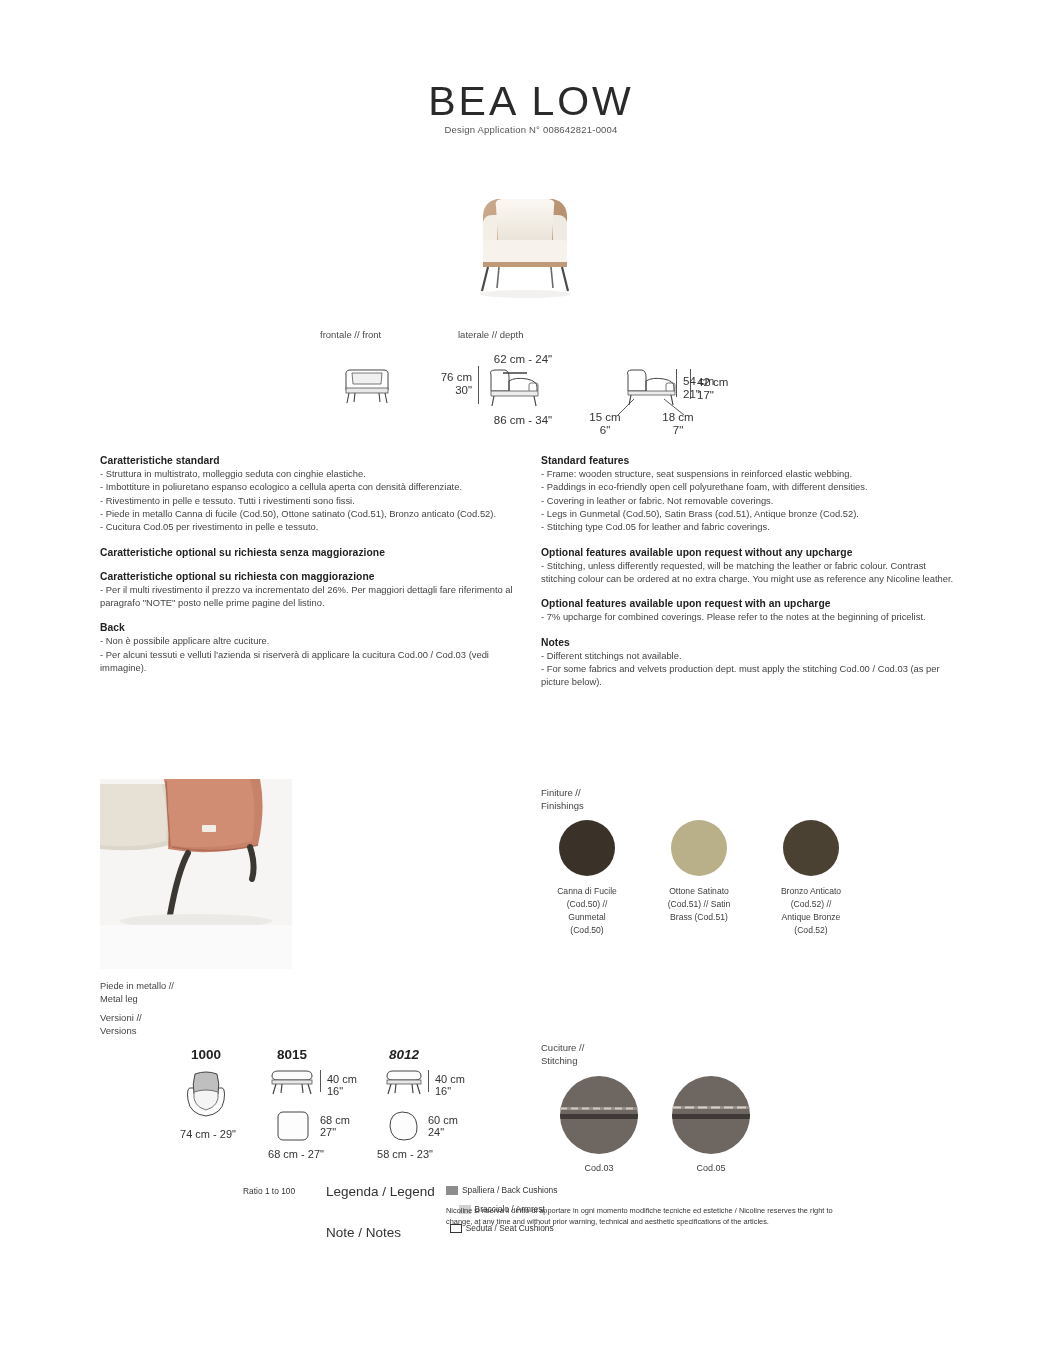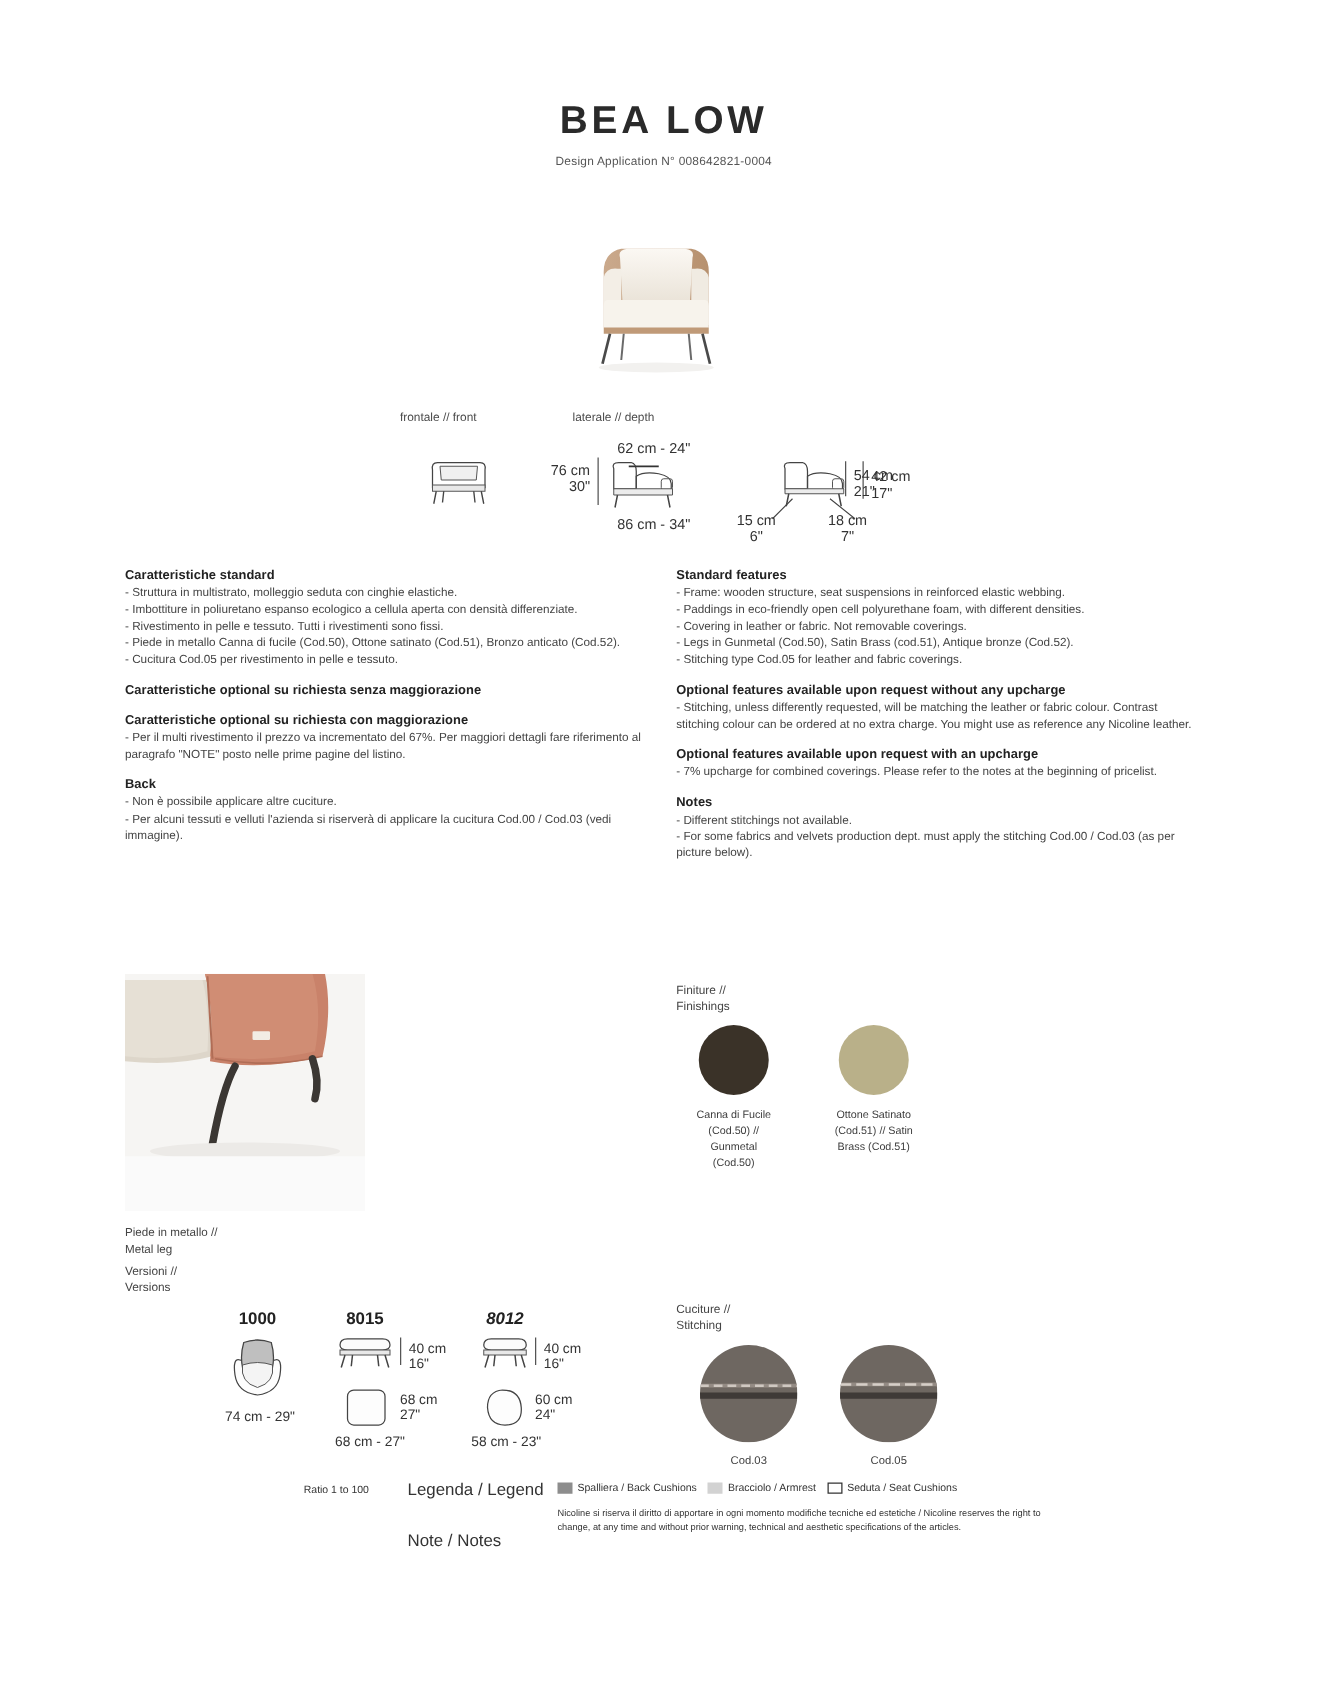--- a/index.html
+++ b/index.html
@@ -9,21 +9,21 @@
     font-family: "Liberation Sans", sans-serif;
     color: #2b2b2b;
     overflow: hidden;
   }
   .page { position: relative; width: 1062px; height: 1360px; }
 
   
   .title {
     position: absolute; left: 0; right: 0; top: 78px;
     text-align: center;
-    font-size: 31px; font-weight: 700; letter-spacing: 3px;
+    font-size: 41px; font-weight: 400; letter-spacing: 3px;
     color: #2a2a2a;
   }
   .subtitle {
     position: absolute; left: 0; right: 0; top: 124px;
     text-align: center;
     font-size: 9.5px; letter-spacing: .2px; color: #555;
   }
 
   
   .hero { position: absolute; left: 452px; top: 176px; width: 146px; height: 130px; }
@@ -62,21 +62,21 @@
   .ver-dim  { position: absolute; font-size: 11px; color: #333; line-height: 1.12; }
 
   
   .stitch-item { width: 108px; text-align: center; }
   .stitch-dot { width: 78px; height: 78px; border-radius: 50%; margin: 0 auto 9px; overflow: hidden; }
   .stitch-cap { font-size: 9px; color: #3d3d3d; }
 
   
   .ratio { position: absolute; left: 243px; top: 1186px; font-size: 8.4px; color: #333; }
   .legend-title { position: absolute; left: 326px; font-size: 13.5px; color: #333; font-weight: 400; }
-  .legend-items { position: absolute; left: 446px; top: 1185px; display: flex; align-items: center; gap: 9px; }
+  .legend-items { position: absolute; left: 446px; top: 1185px; display: flex; align-items: center; gap: 9px; flex-direction: column; }
   .leg { display: flex; align-items: center; gap: 4px; font-size: 8.4px; color: #333; }
   .leg-box { width: 12px; height: 9px; display: inline-block; }
   .footnote { position: absolute; left: 446px; top: 1205px; width: 412px;
               font-size: 7.4px; line-height: 1.5; color: #333; }
 </style>
 </head>
 <body>
 
 <div class="page">
 
@@ -168,21 +168,21 @@
 
   <div class="col left">
     <h3>Caratteristiche standard</h3>
     <p style="white-space:pre-line">- Struttura in multistrato, molleggio seduta con cinghie elastiche.
 - Imbottiture in poliuretano espanso ecologico a cellula aperta con densità differenziate.
 - Rivestimento in pelle e tessuto. Tutti i rivestimenti sono fissi.
 - Piede in metallo Canna di fucile (Cod.50), Ottone satinato (Cod.51), Bronzo anticato (Cod.52).
 - Cucitura Cod.05 per rivestimento in pelle e tessuto.</p>
     <h3>Caratteristiche optional su richiesta senza maggiorazione</h3>
     <h3>Caratteristiche optional su richiesta con maggiorazione</h3>
-    <p style="white-space:pre-line">- Per il multi rivestimento il prezzo va incrementato del 67%. Per maggiori dettagli fare riferimento al paragrafo "NOTE" posto nelle prime pagine del listino.</p>
+    <p style="white-space:pre-line">- Per il multi rivestimento il prezzo va incrementato del 26%. Per maggiori dettagli fare riferimento al paragrafo "NOTE" posto nelle prime pagine del listino.</p>
     <h3>Back</h3>
     <p style="white-space:pre-line">- Non è possibile applicare altre cuciture.
  - Per alcuni tessuti e velluti l'azienda si riserverà di applicare la cucitura Cod.00 / Cod.03 (vedi immagine).</p>
   </div>
 
   <div class="col right">
     <h3>Standard features</h3>
     <p style="white-space:pre-line">- Frame: wooden structure, seat suspensions in reinforced elastic webbing.
 - Paddings in eco-friendly open cell polyurethane foam, with different densities.
 - Covering in leather or fabric. Not removable coverings.
@@ -231,20 +231,27 @@
 (Cod.50) //
 Gunmetal
 (Cod.50)</div>
     </div>
     <div class="swatch-item">
       <div class="swatch-dot" style="background: rgb(185, 176, 137);"></div>
       <div class="swatch-cap" style="white-space:pre-line">Ottone Satinato
 (Cod.51) // Satin
 Brass (Cod.51)</div>
     </div>
+    <div class="swatch-item">
+      <div class="swatch-dot" style="background: rgb(74, 65, 50);"></div>
+      <div class="swatch-cap" style="white-space:pre-line">Bronzo Anticato
+(Cod.52) //
+Antique Bronze
+(Cod.52)</div>
+    </div>
   </div>
 
   <div class="sect-label" style="left:100px; top:1011px; white-space:pre-line;">Versioni //
 Versions</div>
 
   <div class="ver-code" style="left:170px; top:1047px; width:72px;">1000</div>
   <div style="position:absolute; left:182px; top:1068px;">
     <svg viewBox="0 0 48 52" width="48" height="52">
       <path d="M10 20 Q4 18 6 32 Q8 46 24 48 Q40 46 42 32 Q44 18 38 20 Z" fill="#fdfdfd" stroke="#444" stroke-width="1"></path>
       <path d="M13 6 Q24 2 35 6 Q38 16 36 26 L12 26 Q10 16 13 6 Z" fill="#bfbfbf" stroke="#444" stroke-width="1"></path>

